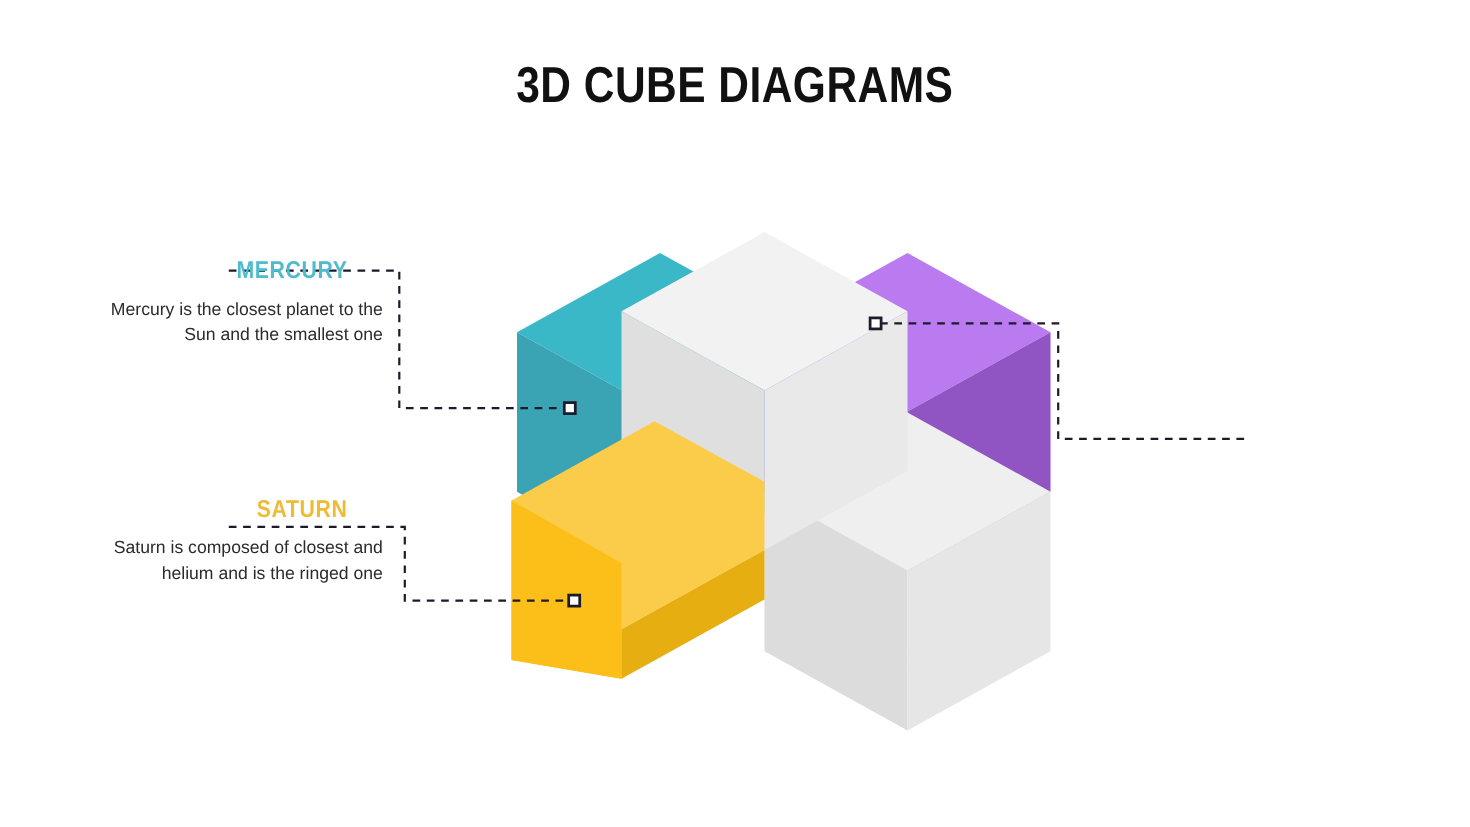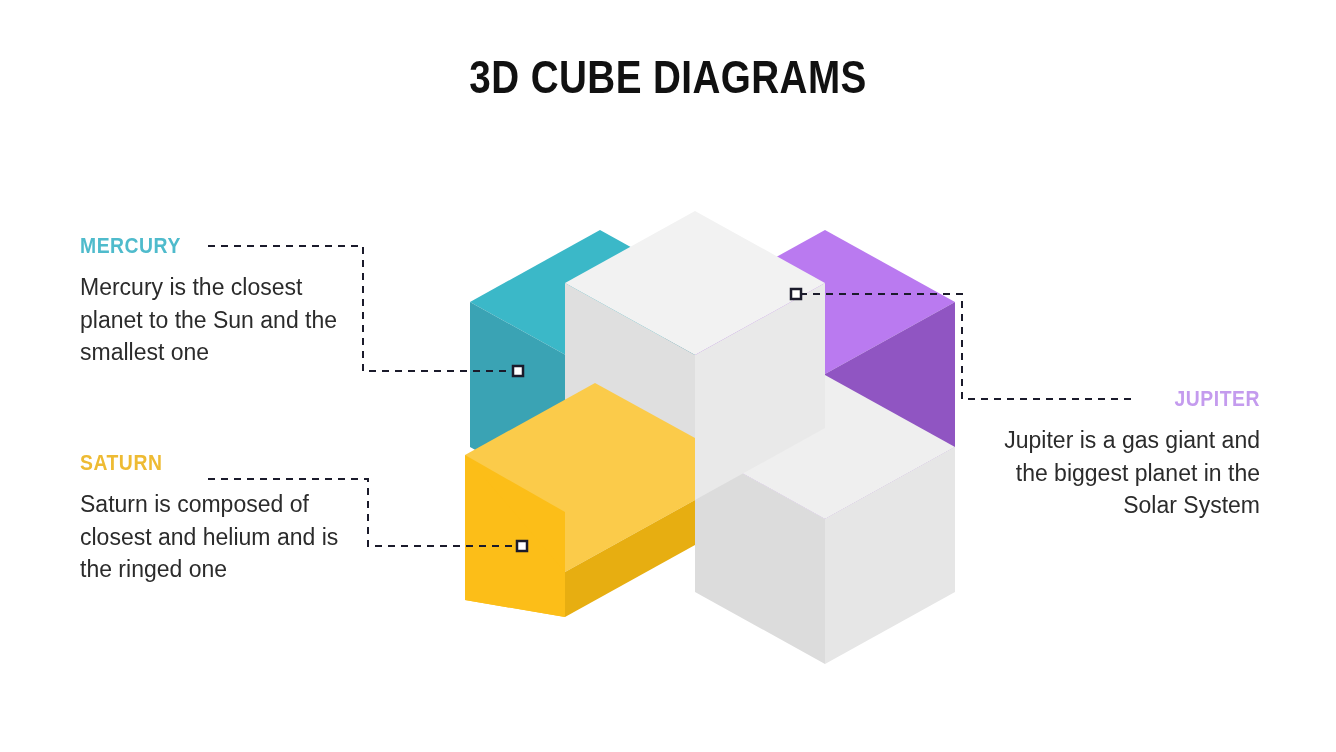--- a/index.html
+++ b/index.html
@@ -65,28 +65,28 @@
     font-size: 22px;
     font-weight: 700;
     letter-spacing: 0.6px;
     line-height: 1;
     transform: scaleX(0.88);
     white-space: nowrap;
     margin: 0 0 14px 0;
   }
   .callout-body {
     font-family: "Liberation Sans", "DejaVu Sans", sans-serif;
-    font-size: 23px;
+    font-size: 16px;
     font-weight: 400;
     line-height: 1.42;
     color: #2b2b2b;
     margin: 0;
   }
 
-  .callout-left  { text-align: left;  }
+  .callout-left  { text-align: right;  }
   .callout-left  .callout-heading { transform-origin: left center; }
   .callout-right { text-align: right; }
   .callout-right .callout-heading { transform-origin: right center; }
 
   #callout-mercury { left: 80px;  top: 235px; width: 268px; }
   #callout-saturn  { left: 80px;  top: 452px; width: 268px; }
   #callout-jupiter { left: 972px; top: 388px; width: 288px; }
 </style>
 </head>
 <body>
@@ -150,18 +150,14 @@
   <div class="callout callout-left" id="callout-mercury">
     <div class="callout-heading" style="color: rgb(79, 187, 204);">MERCURY</div>
     <div class="callout-body">Mercury is the closest planet to the Sun and the smallest one</div>
   </div>
 
   <div class="callout callout-left" id="callout-saturn">
     <div class="callout-heading" style="color: rgb(238, 187, 51);">SATURN</div>
     <div class="callout-body">Saturn is composed of closest and helium and is the ringed one</div>
   </div>
 
-  <div class="callout callout-right" id="callout-jupiter">
-    <div class="callout-heading" style="color: rgb(196, 155, 238);">JUPITER</div>
-    <div class="callout-body">Jupiter is a gas giant and the biggest planet in the Solar System</div>
-  </div>
 
 </div>
 
 </body></html>

